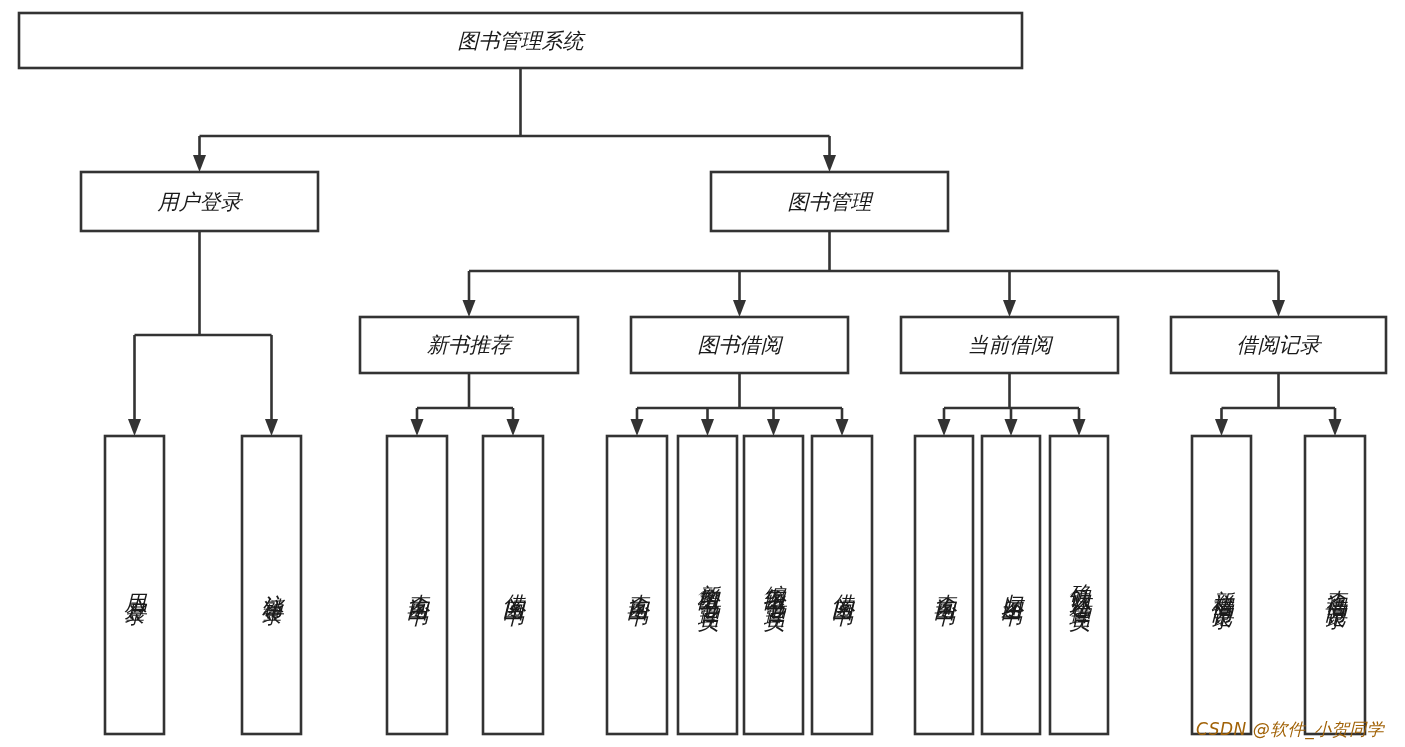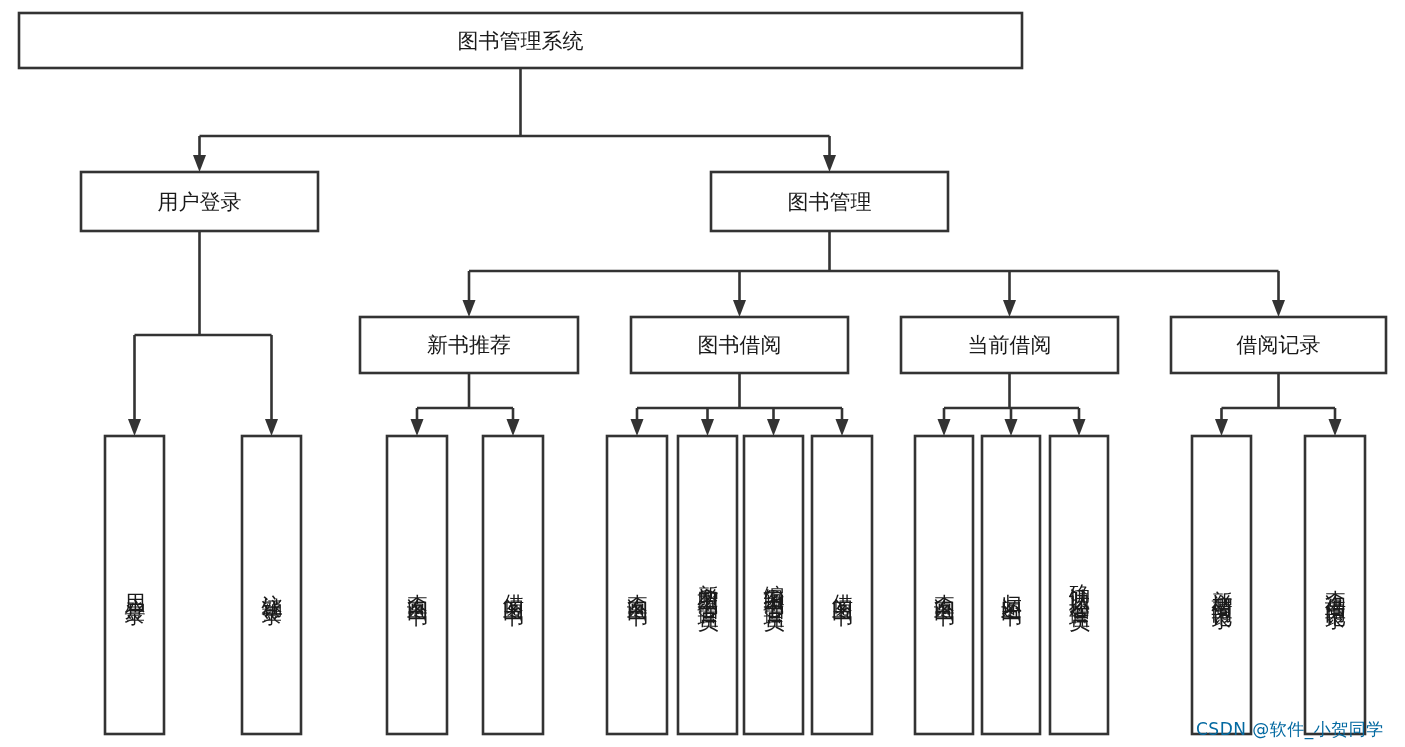--- a/index.html
+++ b/index.html
@@ -11,20 +11,21 @@
     width: 1405px;
     height: 747px;
     font-family: "DejaVu Sans", "Liberation Sans", sans-serif;
     overflow: hidden;
   }
   #diagram-root {
     position: relative;
     width: 1405px;
     height: 565px;
     background: #ffffff;
+    font-style: italic;
   }
   svg.flow {
     position: absolute;
     left: 0;
     top: 0;
     width: 1405px;
     height: 747px;
   }
   .node-rect {
     fill: #ffffff;
@@ -59,21 +60,21 @@
     color: #1a1a1a;
     text-align: center;
     display: flex;
     align-items: center;
     justify-content: center;
   }
   .watermark {
     position: absolute;
     font-family: "DejaVu Sans", "Liberation Sans", sans-serif;
     font-size: 17px;
-    color: #0369a1;
+    color: #a16207;
     white-space: nowrap;
     letter-spacing: 0.5px;
   }
 </style>
 </head>
 <body>
 
 <div id="diagram-root">
 
   <svg class="flow" viewBox="0 0 1405 747">

